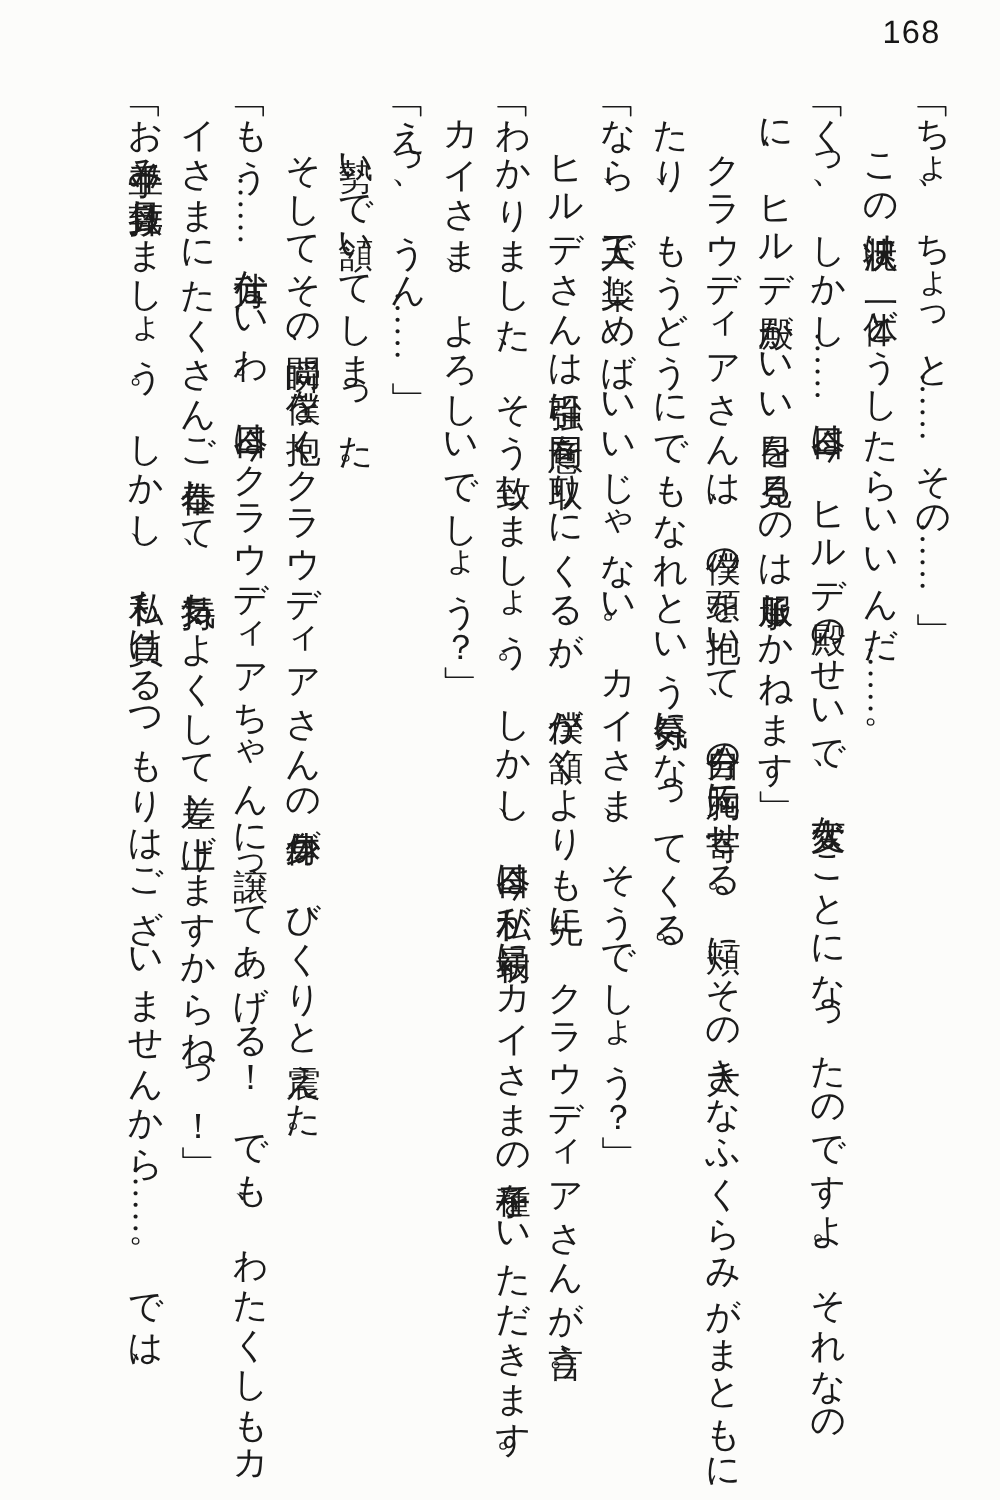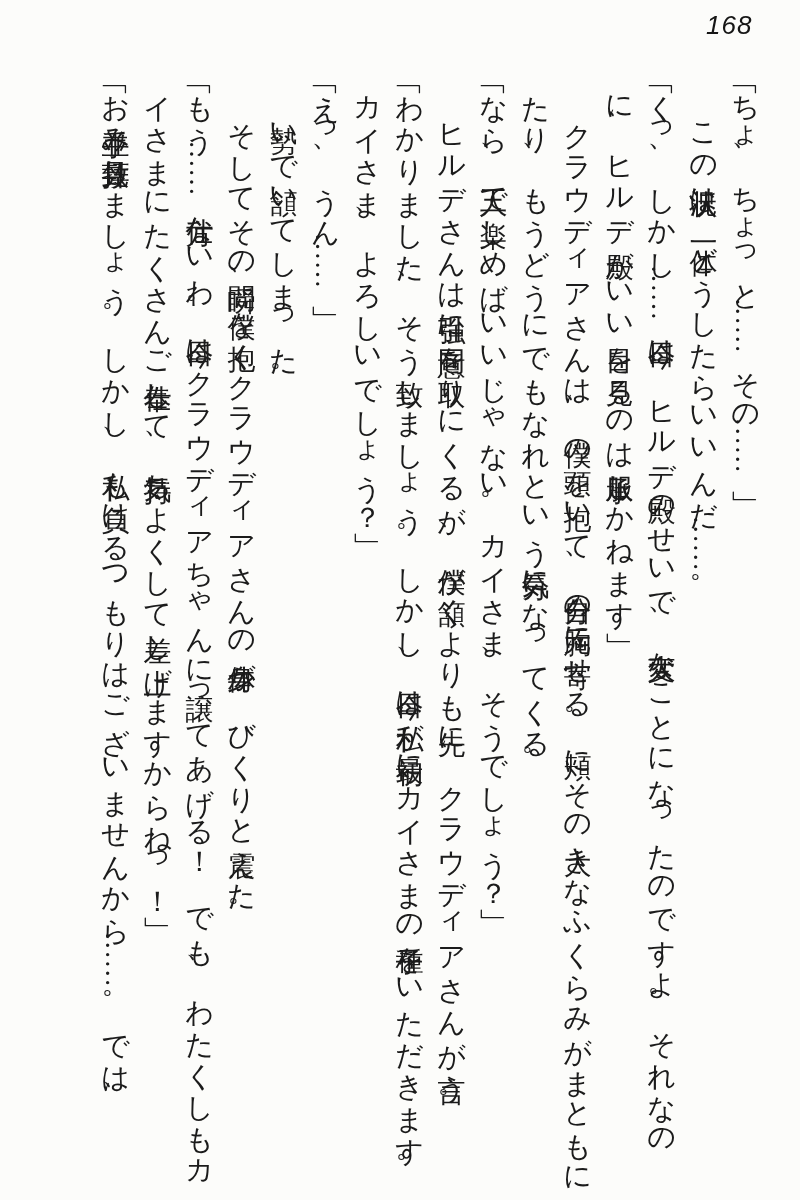--- a/index.html
+++ b/index.html
@@ -20,21 +20,20 @@
     overflow: hidden;
   }
   .page-number {
     position: absolute;
     top: 10px;
     left: 706px;
     font-family: "Liberation Sans", "DejaVu Sans", sans-serif;
     font-size: 26px;
     letter-spacing: 1px;
     color: #161616;
-    font-style: italic;
   }
   .text-block {
     position: absolute;
     top: 76px;
     right: 34px;
     height: 1114px;
     writing-mode: vertical-rl;
     -webkit-writing-mode: vertical-rl;
     text-orientation: mixed;
     font-size: 28px;

